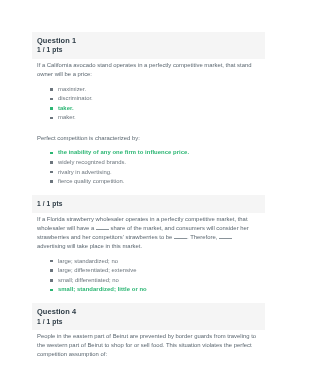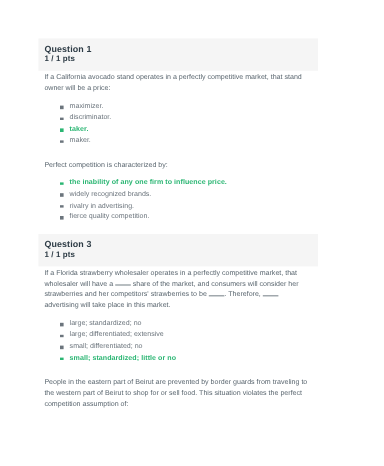--- a/index.html
+++ b/index.html
@@ -107,32 +107,35 @@
     <ul class="answers">
       <li class="correct">the inability of any one firm to influence price.</li>
       <li>widely recognized brands.</li>
       <li>rivalry in advertising.</li>
       <li>fierce quality competition.</li>
     </ul>
   </div>
 
   <div class="question-block">
     <div class="q-header">
-      <div class="q-title">Question 3</div>
       <div class="q-pts">1 / 1 pts</div>
     </div>
     <div class="q-body">
       <span>If a Florida strawberry wholesaler operates in a perfectly competitive market, that wholesaler will have a </span><span class="blank"></span><span> share of the market, and consumers will consider her strawberries and her competitors' strawberries to be </span><span class="blank"></span><span>. Therefore, </span><span class="blank"></span><span> advertising will take place in this market.</span>
     </div>
     <ul class="answers">
       <li>large; standardized; no</li>
       <li>large; differentiated; extensive</li>
       <li>small; differentiated; no</li>
       <li class="correct">small; standardized; little or no</li>
     </ul>
   </div>
 
   <div class="question-block">
+    <div class="q-header">
+      <div class="q-title">Question 4</div>
+      <div class="q-pts">1 / 1 pts</div>
+    </div>
     <div class="q-body">People in the eastern part of Beirut are prevented by border guards from traveling to the western part of Beirut to shop for or sell food. This situation violates the perfect competition assumption of:</div>
 
   </div>
 
 </div>
 
 </body></html>

